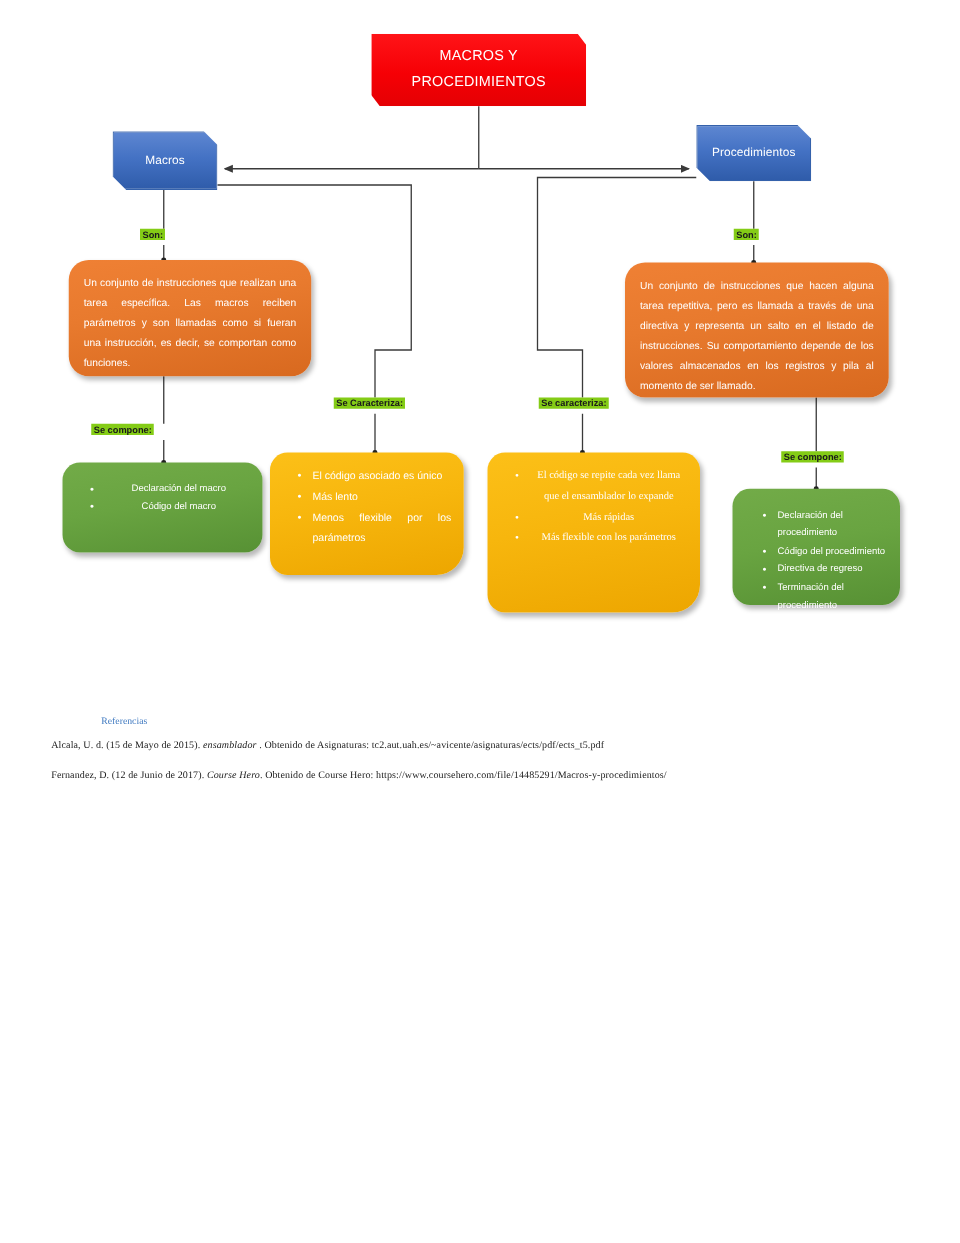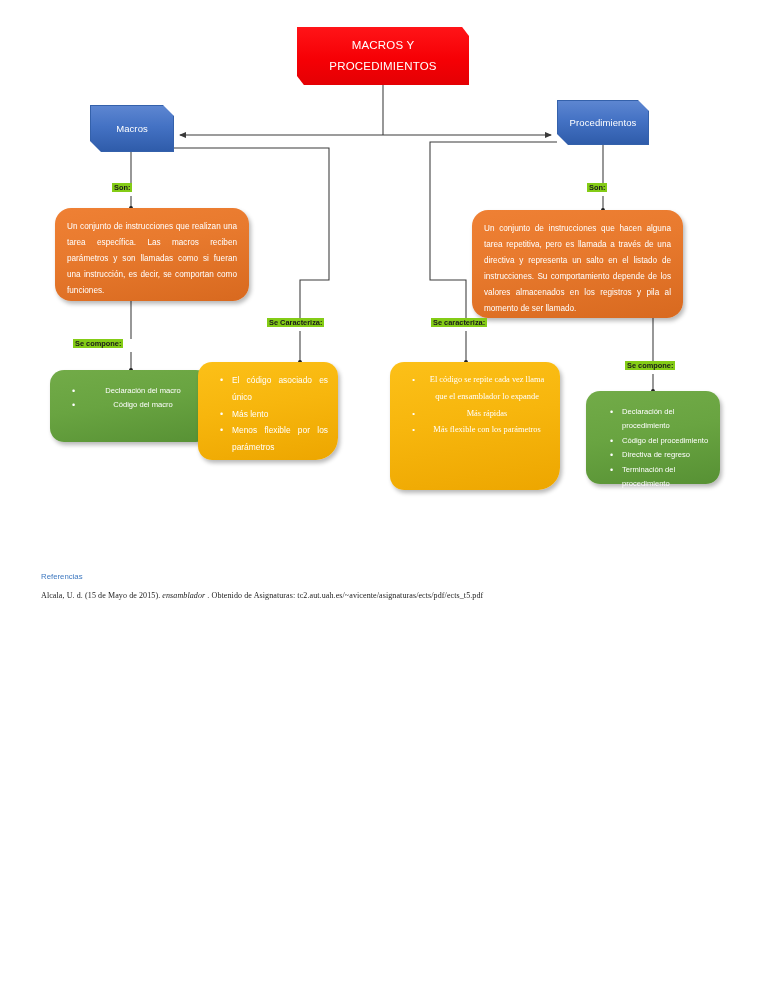--- a/index.html
+++ b/index.html
@@ -68,21 +68,21 @@
     border-radius: 16px 16px 16px 16px;
     box-shadow: 2px 3px 4px rgba(0,0,0,.28);
     font-size: 8.2px;
     line-height: 1.95;
     text-align: justify;
     display: block;
     padding: 11px 12px 8px 12px;
     color: #ffffff;
   }
   .orange-left  { left: 55px;  top: 208px; width: 194px; height: 93px; }
-  .orange-right { left: 472px; top: 210px; width: 211px; height: 108px; }
+  .orange-right { left: 500px; top: 210px; width: 211px; height: 108px; }
 
   
   .green-box {
     background: linear-gradient(170deg, #72ab48 0%, #69a441 45%, #579134 100%);
     border-radius: 14px;
     box-shadow: 2px 3px 4px rgba(0,0,0,.28);
     display: block;
     padding: 14px 8px;
     color: #ffffff;
     font-size: 7.6px;
@@ -95,21 +95,21 @@
   .yellow-box {
     background: linear-gradient(170deg, #fcc018 0%, #f7b60d 45%, #eda600 100%);
     border-radius: 14px 14px 22px 14px;
     box-shadow: 2px 3px 4px rgba(0,0,0,.28);
     display: block;
     padding: 10px 10px;
     color: #ffffff;
     font-size: 8.4px;
     line-height: 2.0;
   }
-  .yellow-left  { left: 198px; top: 362px; width: 140px; height: 98px; }
+  .yellow-left  { left: 216px; top: 362px; width: 155px; height: 98px; }
   .yellow-right { left: 390px; top: 362px; width: 170px; height: 128px; }
 
   
   ul.bl {
     margin: 0;
     padding: 0 0 0 24px;
     list-style: none;
   }
   ul.bl li {
     position: relative;
@@ -153,21 +153,22 @@
     position: absolute;
     left: 41px;
     top: 572px;
     width: 690px;
     color: #1a1a1a;
   }
   .refs-title {
     color: #3f79c0;
     font-size: 7.8px;
     margin-bottom: 9px;
-    font-family: Liberation Sans, sans-serif;
+    font-family: Liberation Serif, serif;
+    margin-left: 40px;
   }
   .ref-line {
     font-size: 8px;
     line-height: 1.5;
     margin-bottom: 12px;
     font-family: "Liberation Serif", serif;
     letter-spacing: .1px;
   }
   .ref-line i { font-style: italic; }
 </style>
@@ -272,13 +273,16 @@
 <div class="conn-label lbl-carac-right">Se caracteriza:</div>
 <div class="conn-label lbl-comp-right">Se compone:</div>
 
 <div class="refs">
   <div class="refs-title">Referencias</div>
 
   <div class="ref-line">
     <span>Alcala, U. d. (15 de Mayo de 2015). </span><i>ensamblador</i><span> . Obtenido de Asignaturas: tc2.aut.uah.es/~avicente/asignaturas/ects/pdf/ects_t5.pdf</span>
   </div>
 
+  <div class="ref-line">
+    <span>Fernandez, D. (12 de Junio de 2017). </span><i>Course Hero</i><span>. Obtenido de Course Hero: https://www.coursehero.com/file/14485291/Macros-y-procedimientos/</span>
+  </div>
 </div>
 
 </body></html>

